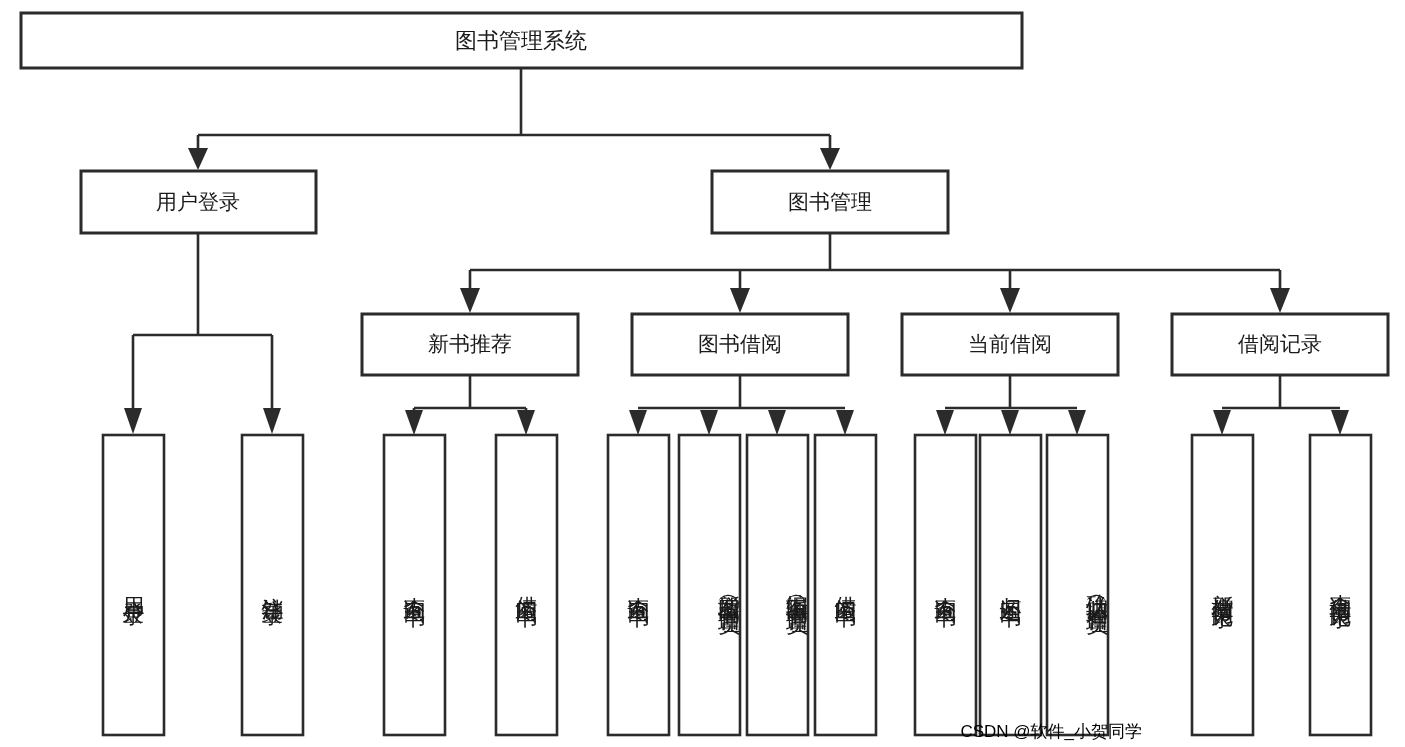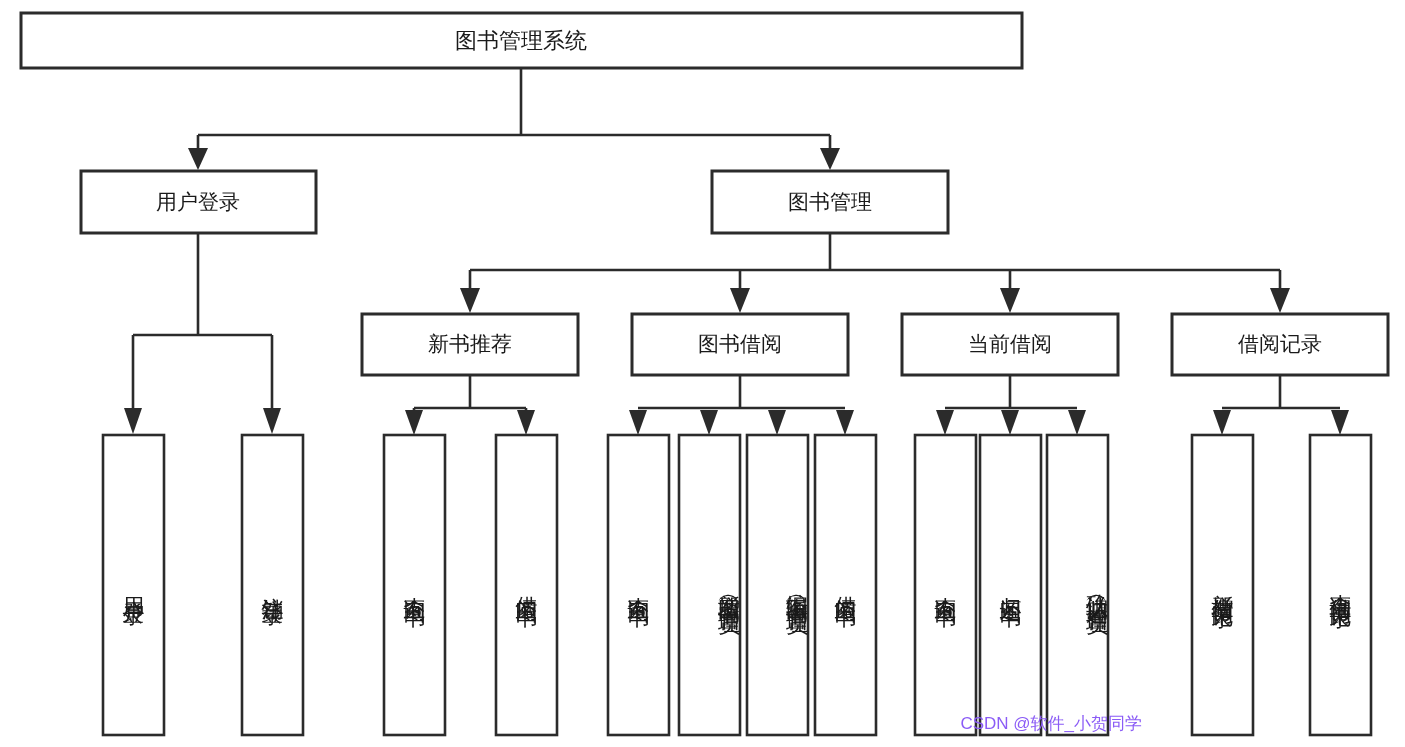--- a/index.html
+++ b/index.html
@@ -65,24 +65,24 @@
     font-size: 22px;
     color: #1a1a1a;
     letter-spacing: 3px;
     line-height: 1;
     white-space: nowrap;
     pointer-events: none;
   }
   .watermark {
     position: absolute;
     right: 10px;
-    bottom: 12px;
+    bottom: 4px;
     font-family: "Liberation Sans", "DejaVu Sans", sans-serif;
     font-size: 17px;
-    color: #8b5cf6;
+    color: #000000;
     white-space: nowrap;
     margin-left: 12px;
   }
 </style>
 </head>
 <body>
 
 <div id="diagram-root">
 
   <svg class="diagram-canvas" viewBox="0 0 1405 747">

